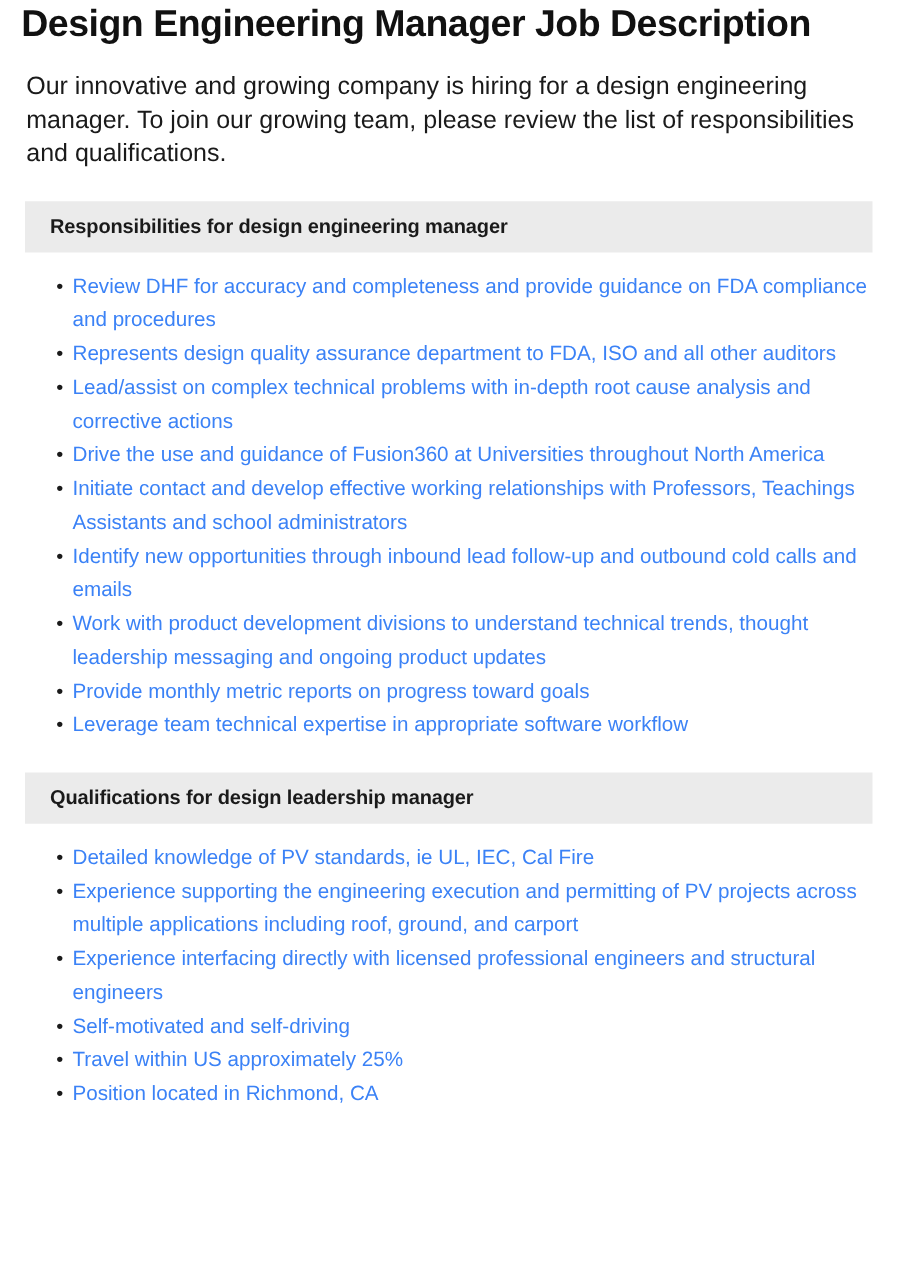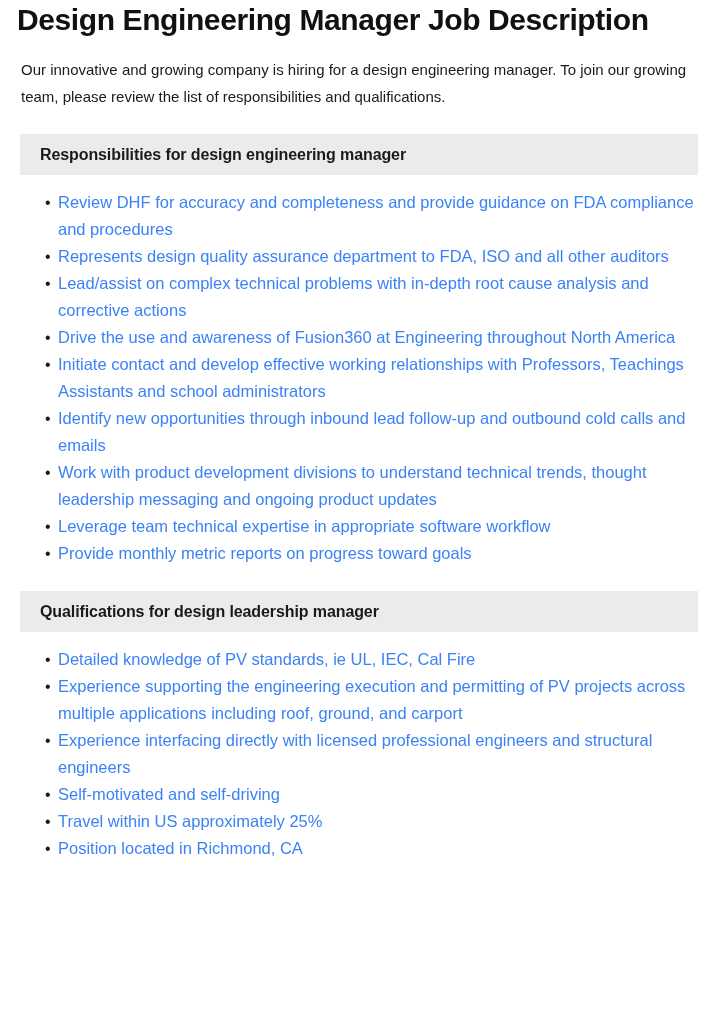--- a/index.html
+++ b/index.html
@@ -30,21 +30,21 @@
     font-weight: bold;
     letter-spacing: -0.4px;
     color: #111111;
     white-space: nowrap;
   }
 
   
   .intro {
     margin: 16px 0 0 0;
     padding: 0 30px 0 21px;
-    font-size: 15px;
+    font-size: 20px;
     line-height: 27px;
     color: #1a1a1a;
   }
 
   
   .section-band {
     margin: 24px 22px 0 20px;
     background: #ebebeb;
     height: 41px;
     display: flex;
@@ -97,26 +97,26 @@
 
   <p class="intro">Our innovative and growing company is hiring for a design engineering manager. To join our growing team, please review the list of responsibilities and qualifications.</p>
 
   <div class="section-band">
     <span class="section-band-title">Responsibilities for design engineering manager</span>
   </div>
   <ul class="bullets" id="responsibilities-list">
       <li>Review DHF for accuracy and completeness and provide guidance on FDA compliance and procedures</li>
       <li>Represents design quality assurance department to FDA, ISO and all other auditors</li>
       <li>Lead/assist on complex technical problems with in-depth root cause analysis and corrective actions</li>
-      <li>Drive the use and awareness of Fusion360 at Engineering throughout North America</li>
+      <li>Drive the use and guidance of Fusion360 at Universities throughout North America</li>
       <li>Initiate contact and develop effective working relationships with Professors, Teachings Assistants and school administrators</li>
       <li>Identify new opportunities through inbound lead follow-up and outbound cold calls and emails</li>
       <li>Work with product development divisions to understand technical trends, thought leadership messaging and ongoing product updates</li>
+      <li>Provide monthly metric reports on progress toward goals</li>
       <li>Leverage team technical expertise in appropriate software workflow</li>
-      <li>Provide monthly metric reports on progress toward goals</li>
     </ul>
 
   <div class="section-band">
     <span class="section-band-title">Qualifications for design leadership manager</span>
   </div>
   <ul class="bullets" id="qualifications-list">
       <li>Detailed knowledge of PV standards, ie UL, IEC, Cal Fire</li>
       <li>Experience supporting the engineering execution and permitting of PV projects across multiple applications including roof, ground, and carport</li>
       <li>Experience interfacing directly with licensed professional engineers and structural engineers</li>
       <li>Self-motivated and self-driving</li>

